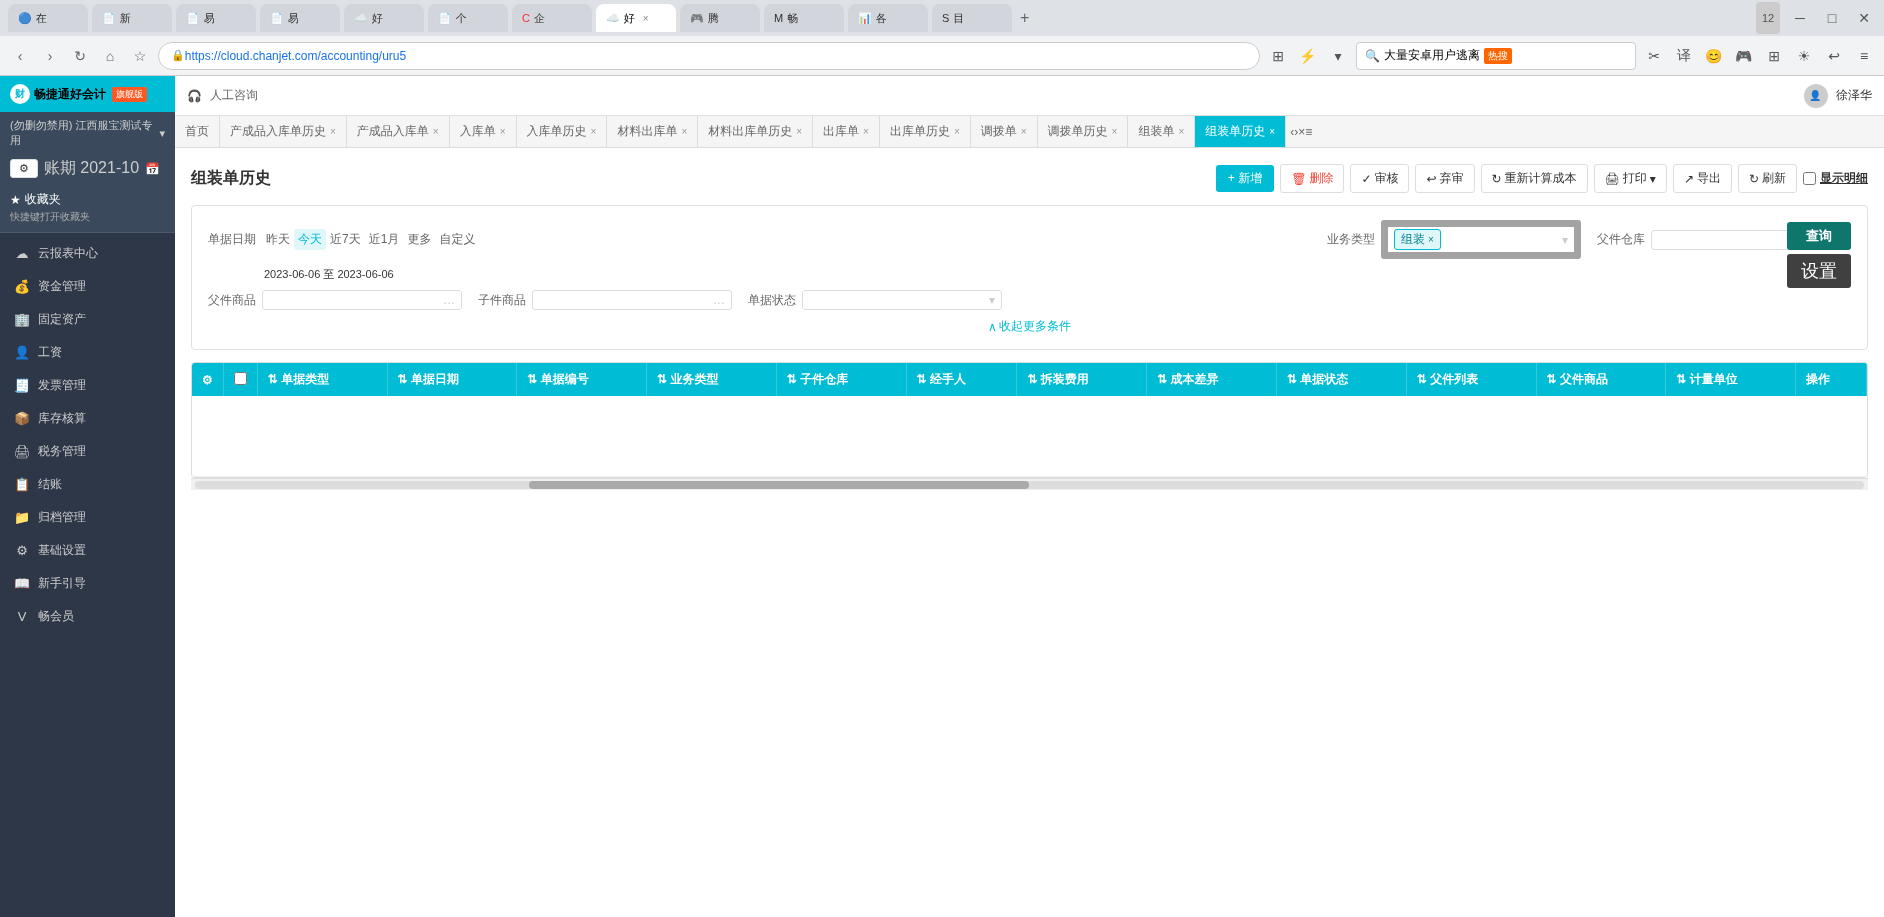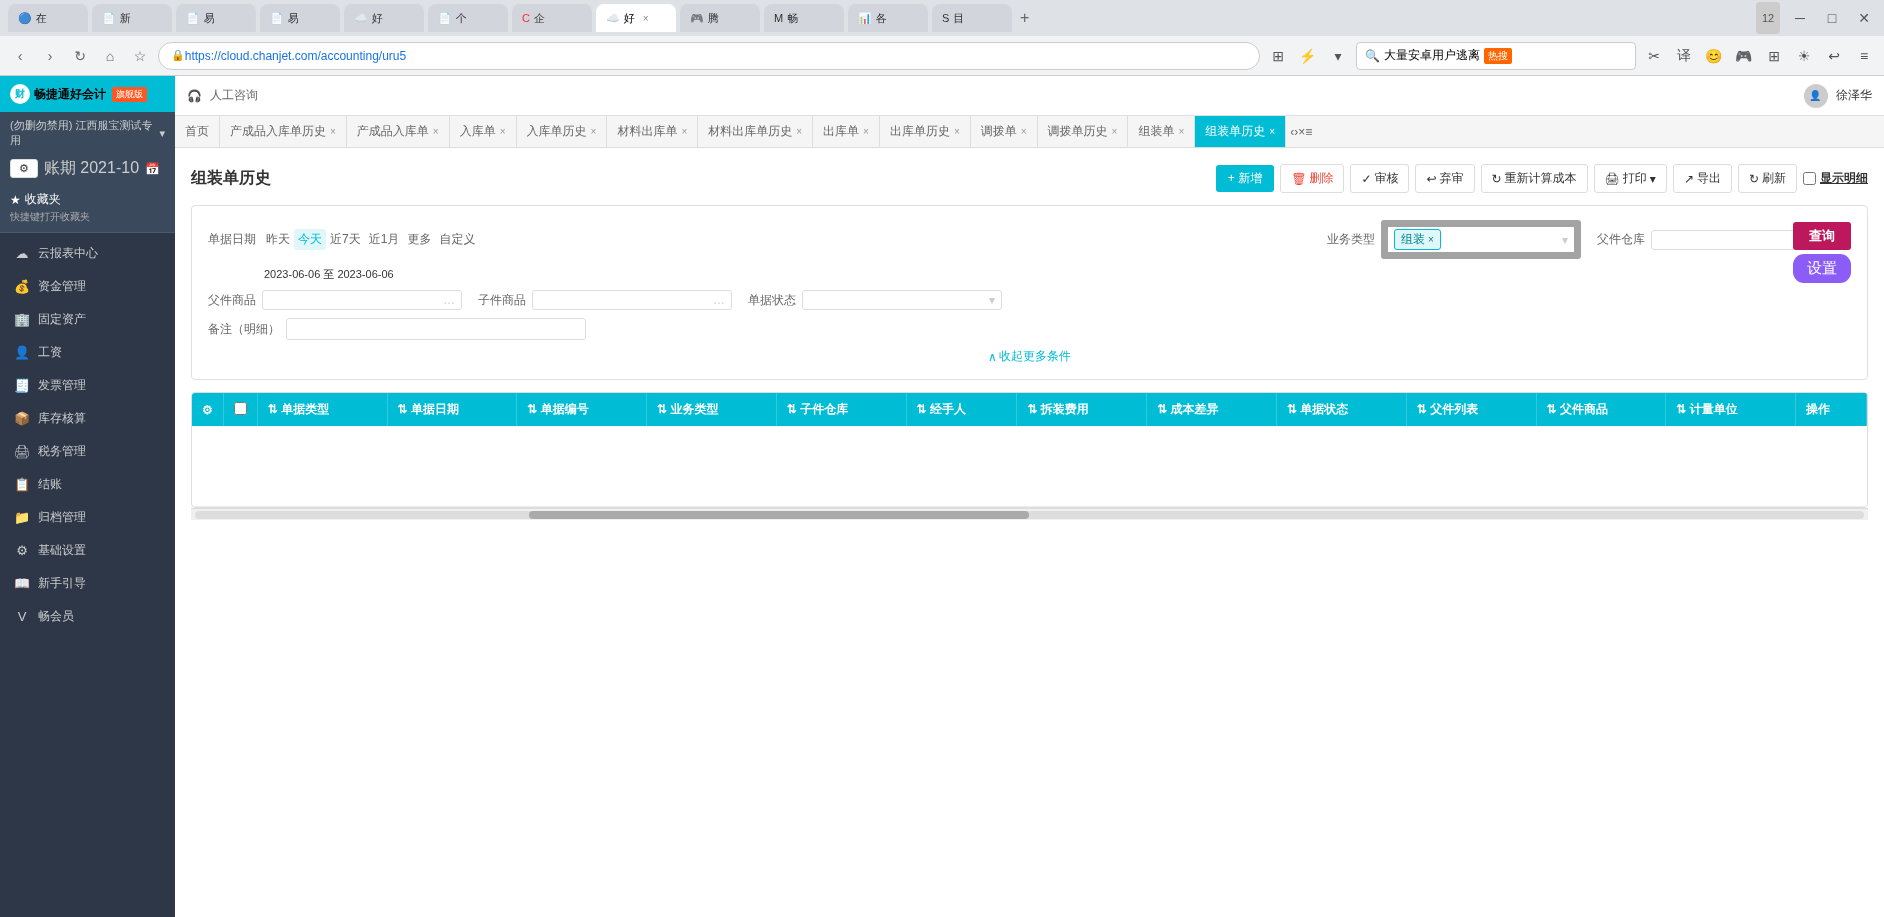--- a/index.html
+++ b/index.html
@@ -51,22 +51,22 @@
     .tab-bar-nav { display: flex; align-items: center; padding: 0 4px; }
     .tab-nav-btn { background: none; border: none; cursor: pointer; color: #666; font-size: 12px; }
 
     
     .page-content { flex: 1; overflow-y: auto; padding: 16px; }
     .page-title { font-size: 16px; font-weight: bold; color: #333; margin-bottom: 12px; display: flex; align-items: center; justify-content: space-between; }
     .page-actions { display: flex; align-items: center; gap: 6px; }
     .btn-primary { background: #00bcd4; color: #fff; border: none; padding: 5px 12px; border-radius: 3px; cursor: pointer; font-size: 12px; display: flex; align-items: center; gap: 3px; }
     .btn-default { background: #fff; color: #333; border: 1px solid #ddd; padding: 5px 10px; border-radius: 3px; cursor: pointer; font-size: 12px; display: flex; align-items: center; gap: 3px; }
     .btn-danger { background: #fff; color: #f44336; border: 1px solid #ddd; padding: 5px 10px; border-radius: 3px; cursor: pointer; font-size: 12px; display: flex; align-items: center; gap: 3px; }
-    .btn-green { background: #be185d; color: #fff; border: none; padding: 5px 14px; border-radius: 3px; cursor: pointer; font-size: 13px; font-weight: bold; }
-    .btn-gray { background: #8b5cf6; color: #fff; border: none; padding: 5px 14px; border-radius: 11px; cursor: pointer; font-size: 15px; }
+    .btn-green { background: #0f766e; color: #fff; border: none; padding: 5px 14px; border-radius: 3px; cursor: pointer; font-size: 13px; font-weight: bold; }
+    .btn-gray { background: #404040; color: #fff; border: none; padding: 5px 14px; border-radius: 3px; cursor: pointer; font-size: 18px; }
 
     
     .filter-area { background: #fff; border: 1px solid #e0e0e0; border-radius: 4px; padding: 14px 16px; margin-bottom: 12px; }
     .filter-row { display: flex; align-items: center; gap: 16px; margin-bottom: 8px; }
     .filter-item { display: flex; align-items: center; gap: 6px; }
     .filter-label { color: #666; font-size: 12px; white-space: nowrap; }
     .filter-date-btns { display: flex; align-items: center; }
     .date-btn { border: none; background: none; color: #666; font-size: 12px; cursor: pointer; padding: 2px 4px; }
     .date-btn.active { color: #00bcd4; background: #e0f7fa; border-radius: 3px; }
     .date-range { color: #333; font-size: 11px; }
@@ -435,27 +435,20 @@
           </div>
 
           <div class="filter-item">
             <span class="filter-label">单据状态</span>
             <div style="display:flex; align-items:center; gap:4px; border:1px solid #ddd; border-radius:3px; padding:2px 6px; min-width:200px;">
               <span style="color:#ccc; margin-left:auto; cursor:pointer;">▾</span>
             </div>
           </div>
         </div>
 
-        <div class="filter-row">
-
-          <div class="filter-item">
-            <span class="filter-label">备注（明细）</span>
-            <input class="filter-input" style="min-width: 300px;">
-          </div>
-        </div>
 
         <div class="collapse-btn">
           <span>∧</span>
           <span>收起更多条件</span>
         </div>
 
         <div style="position:absolute; right:16px; top:16px; display:flex; flex-direction:column; gap:4px;">
           <button class="btn-green">
             <span>查询</span>
           </button>

